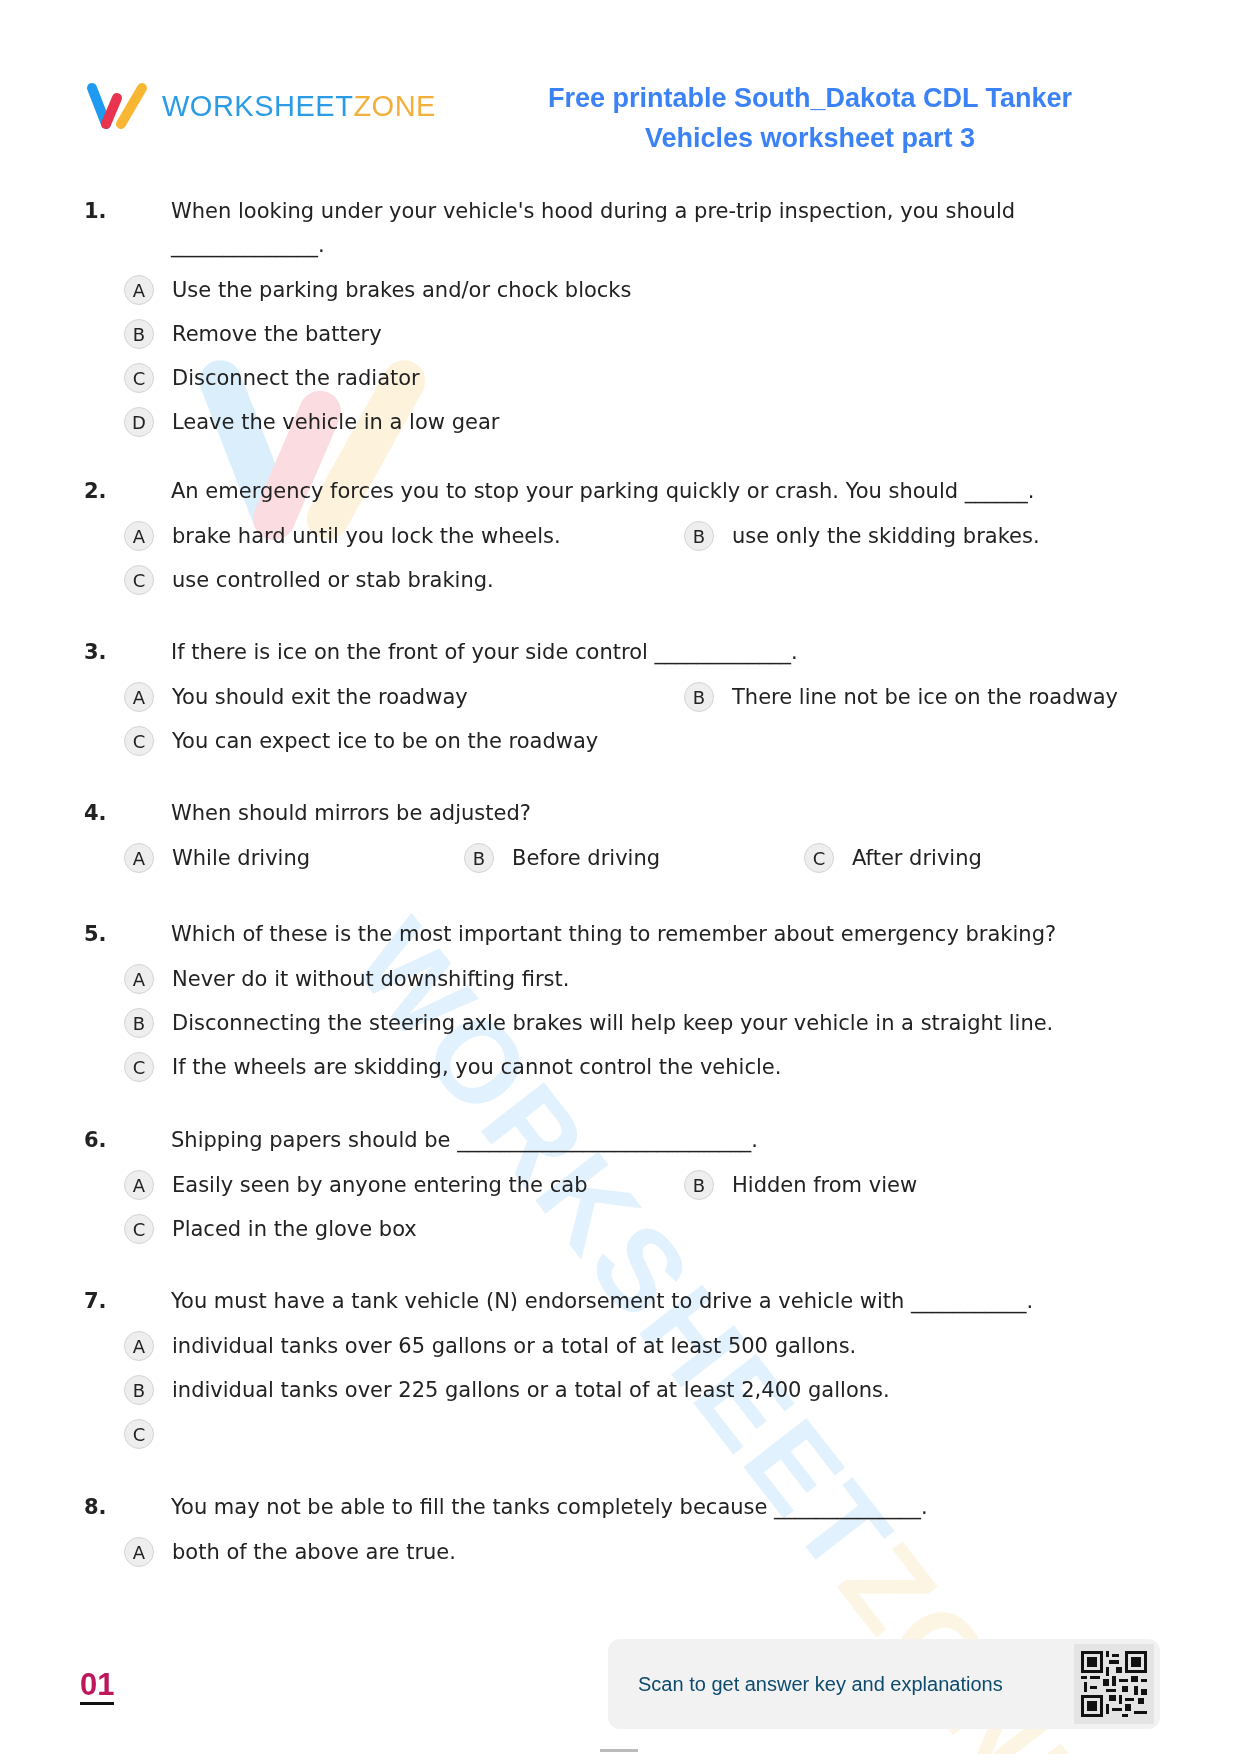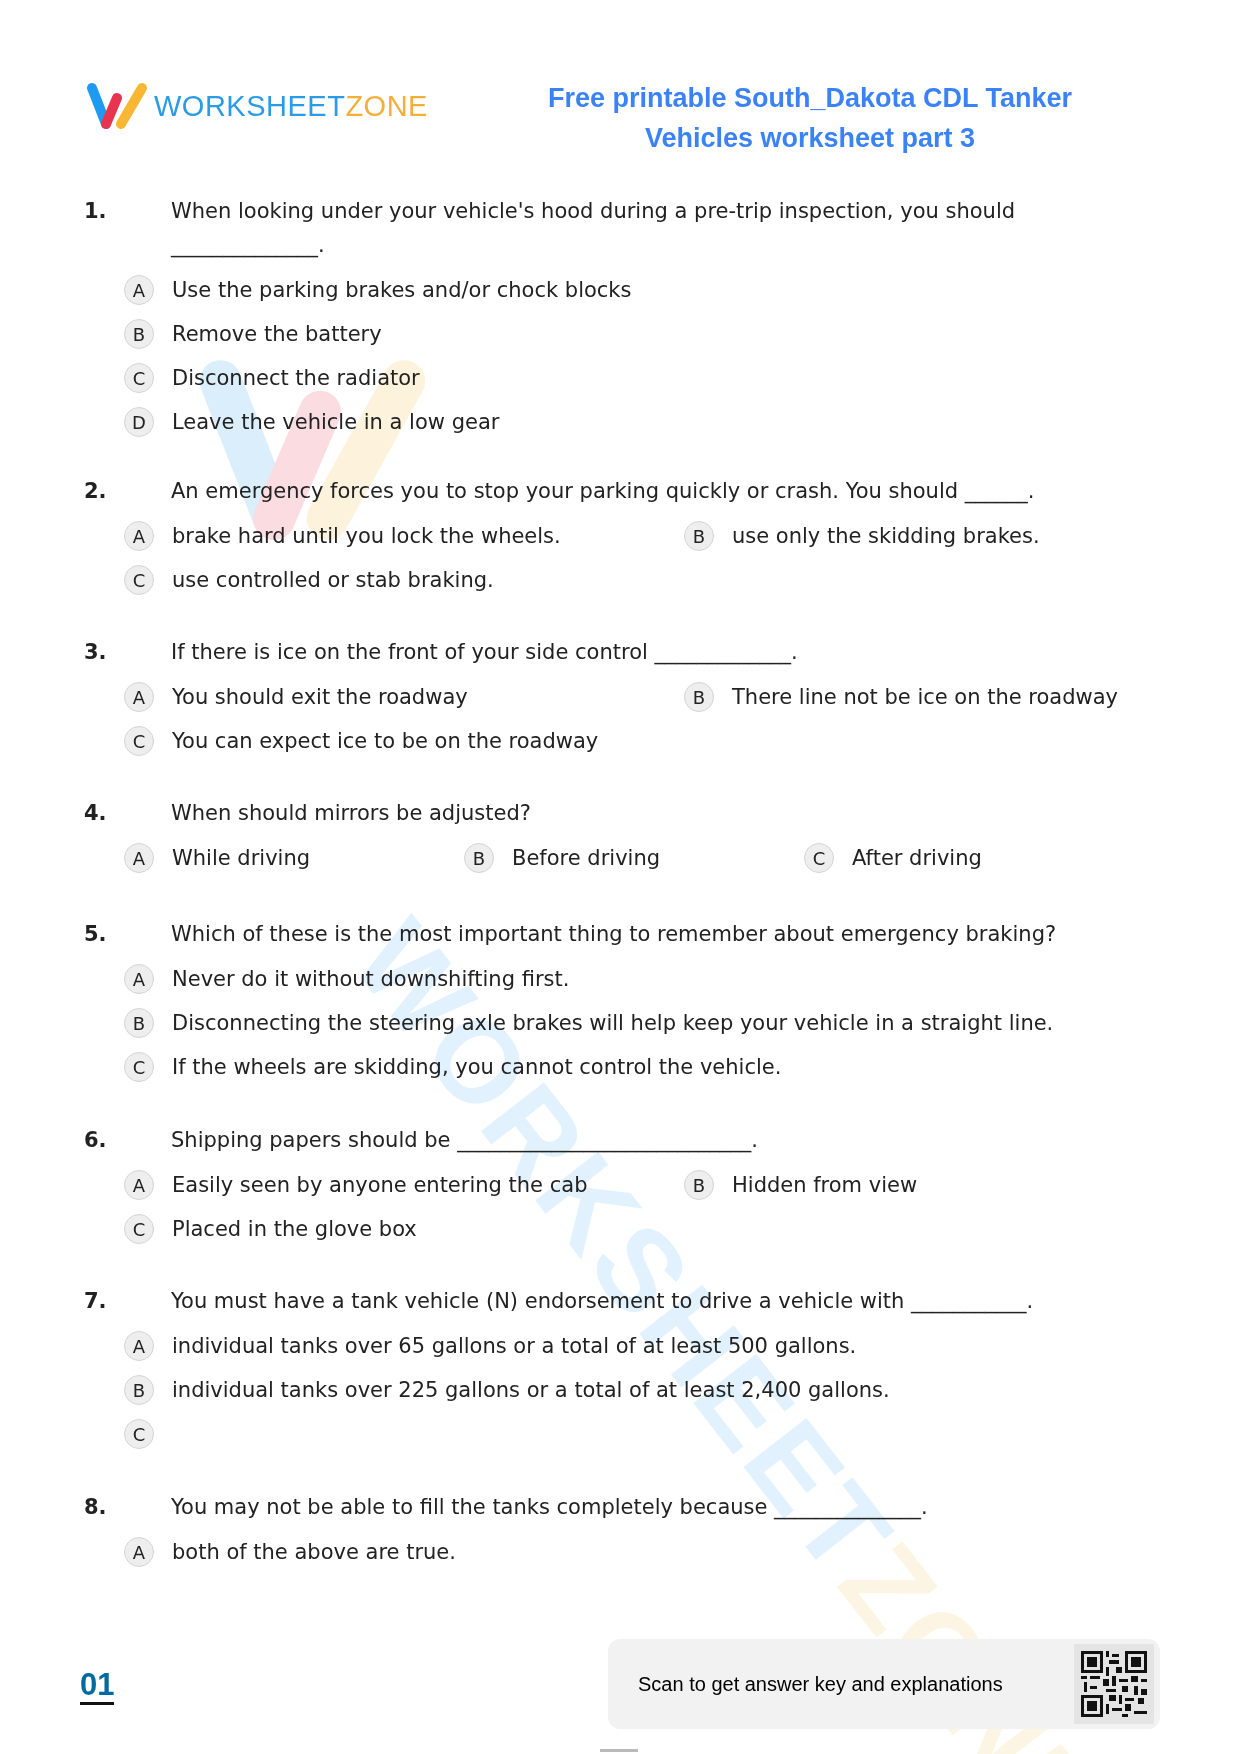--- a/index.html
+++ b/index.html
@@ -16,21 +16,21 @@
       position: absolute; left: 380px; top: 870px; transform: rotate(52deg); transform-origin: left center;
       font-family: "Liberation Sans", sans-serif; font-weight: 700; font-size: 116px; letter-spacing: 4px;
       white-space: nowrap; opacity: 0.13; pointer-events: none;
     }
     .wm-text .a { color: #1e9bf0; }
     .wm-text .b { color: #f7b733; }
 
     
     .logo { position: absolute; left: 84px; top: 80px; display: flex; align-items: center; }
     .logo svg { width: 68px; height: 52px; }
-    .logo-text { font-family: "Liberation Sans", sans-serif; font-size: 29px; letter-spacing: 0.5px; margin-left: 2px; font-weight: 400; }
+    .logo-text { font-family: "Liberation Sans", sans-serif; font-size: 29px; letter-spacing: 0.5px; margin-left: 10px; font-weight: 400; }
     .logo-text .w { color: #2b9be6; }
     .logo-text .z { color: #f2b03a; }
 
     .title {
       position: absolute; left: 500px; top: 78px; width: 620px; text-align: center;
       font-family: "Liberation Sans", sans-serif; font-weight: 700; font-size: 27px; line-height: 40px; color: #3b82f6;
     }
 
     
     .q { position: absolute; left: 84px; width: 1060px; }
@@ -44,27 +44,27 @@
       display: flex; align-items: center; justify-content: center; font-size: 18px; color: #222;
       margin-right: 18px; flex: 0 0 30px; box-sizing: border-box;
     }
     .w-full { width: 100%; }
     .w-half { width: 560px; }
     .w-third { width: 340px; }
 
     
     .pagenum {
       position: absolute; left: 80px; top: 1670px; font-family: "Liberation Sans", sans-serif; font-weight: 700;
-      font-size: 31px; color: #0369a1; border-bottom: 3px solid #111; line-height: 30px; padding-bottom: 2px;
+      font-size: 31px; color: #be185d; border-bottom: 3px solid #111; line-height: 30px; padding-bottom: 2px;
     }
     .scan-box {
       position: absolute; left: 608px; top: 1639px; width: 552px; height: 90px; background: #f2f2f2; border-radius: 12px;
       display: flex; align-items: center;
     }
-    .scan-text { margin-left: 30px; font-size: 20px; color: #000000; flex: 1; font-family: "Liberation Sans", sans-serif; }
+    .scan-text { margin-left: 30px; font-size: 20px; color: #0c4a6e; flex: 1; font-family: "Liberation Sans", sans-serif; }
     .qr { width: 80px; height: 80px; background: #e4e4e4; margin-right: 6px; display: flex; align-items: center; justify-content: center; }
     .qr svg { width: 66px; height: 66px; }
     .bottom-line { position: absolute; left: 600px; top: 1749px; width: 38px; height: 3px; background: #bbbbbb; }
   </style>
 </head>
 <body>
 
 <div class="page">
 
   <svg class="wm-logo" viewBox="0 0 68 52">

